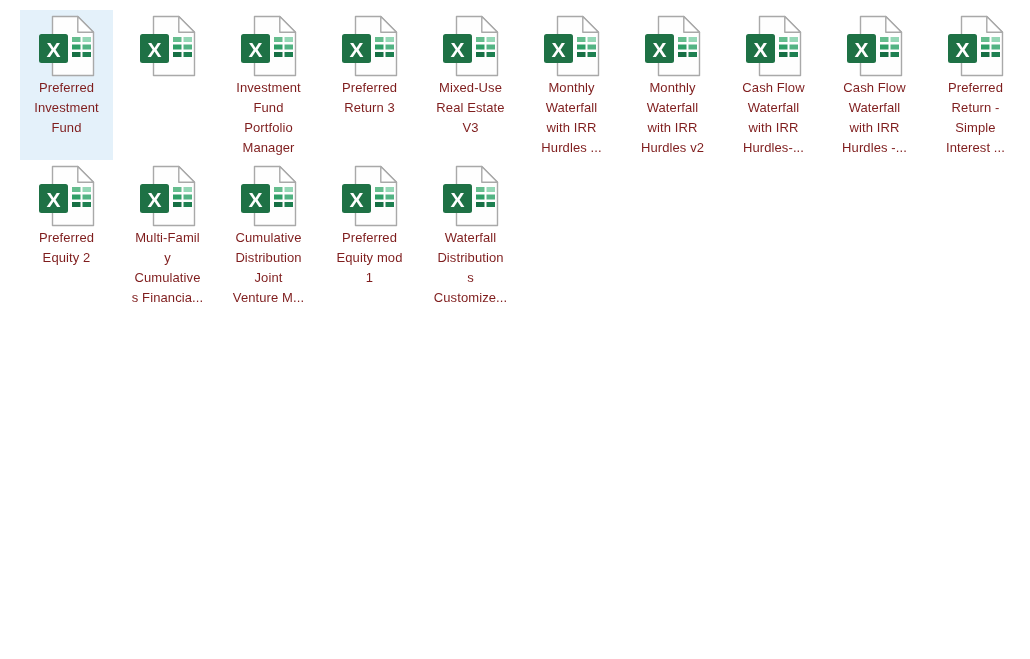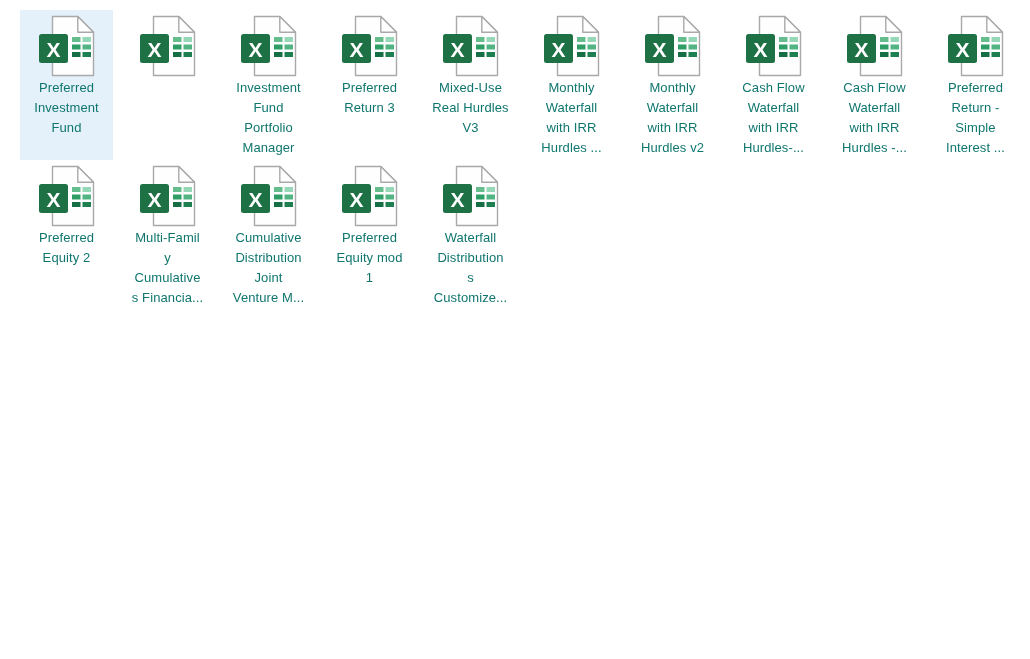--- a/index.html
+++ b/index.html
@@ -39,21 +39,21 @@
     justify-content: center;
   }
   .file-icon {
     width: 58px;
     height: 62px;
     display: block;
   }
   .file-label {
     font-size: 13px;
     line-height: 20px;
-    color: #0f766e;
+    color: #7f1d1d;
     text-align: center;
     white-space: pre-line;
     letter-spacing: 0.1px;
     max-width: 93px;
   }
 </style>
 </head>
 <body>
 
 <svg width="0" height="0" style="position:absolute" aria-hidden="true">
@@ -119,21 +119,21 @@
 Return 3</div>
   </div>
 
   <div class="file-item">
     <div class="file-icon-wrap">
         <svg class="file-icon">
           <use href="#xlsx-icon"></use>
         </svg>
       </div>
     <div class="file-label">Mixed-Use
-Real Hurdles
+Real Estate
 V3</div>
   </div>
 
   <div class="file-item">
     <div class="file-icon-wrap">
         <svg class="file-icon">
           <use href="#xlsx-icon"></use>
         </svg>
       </div>
     <div class="file-label">Monthly

